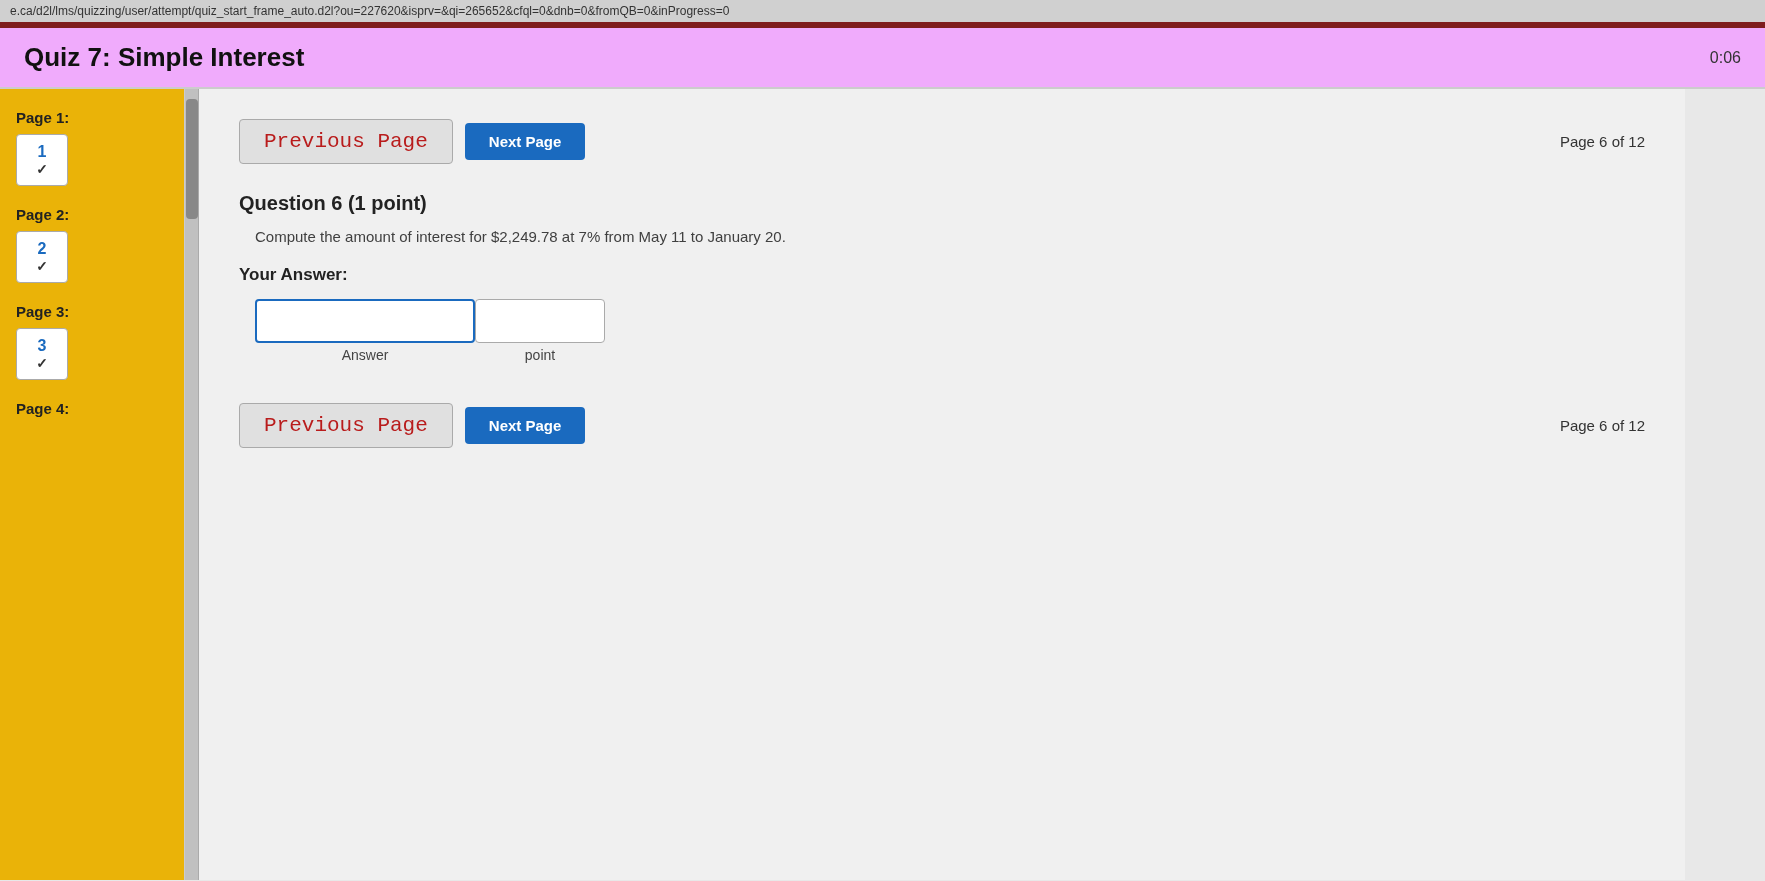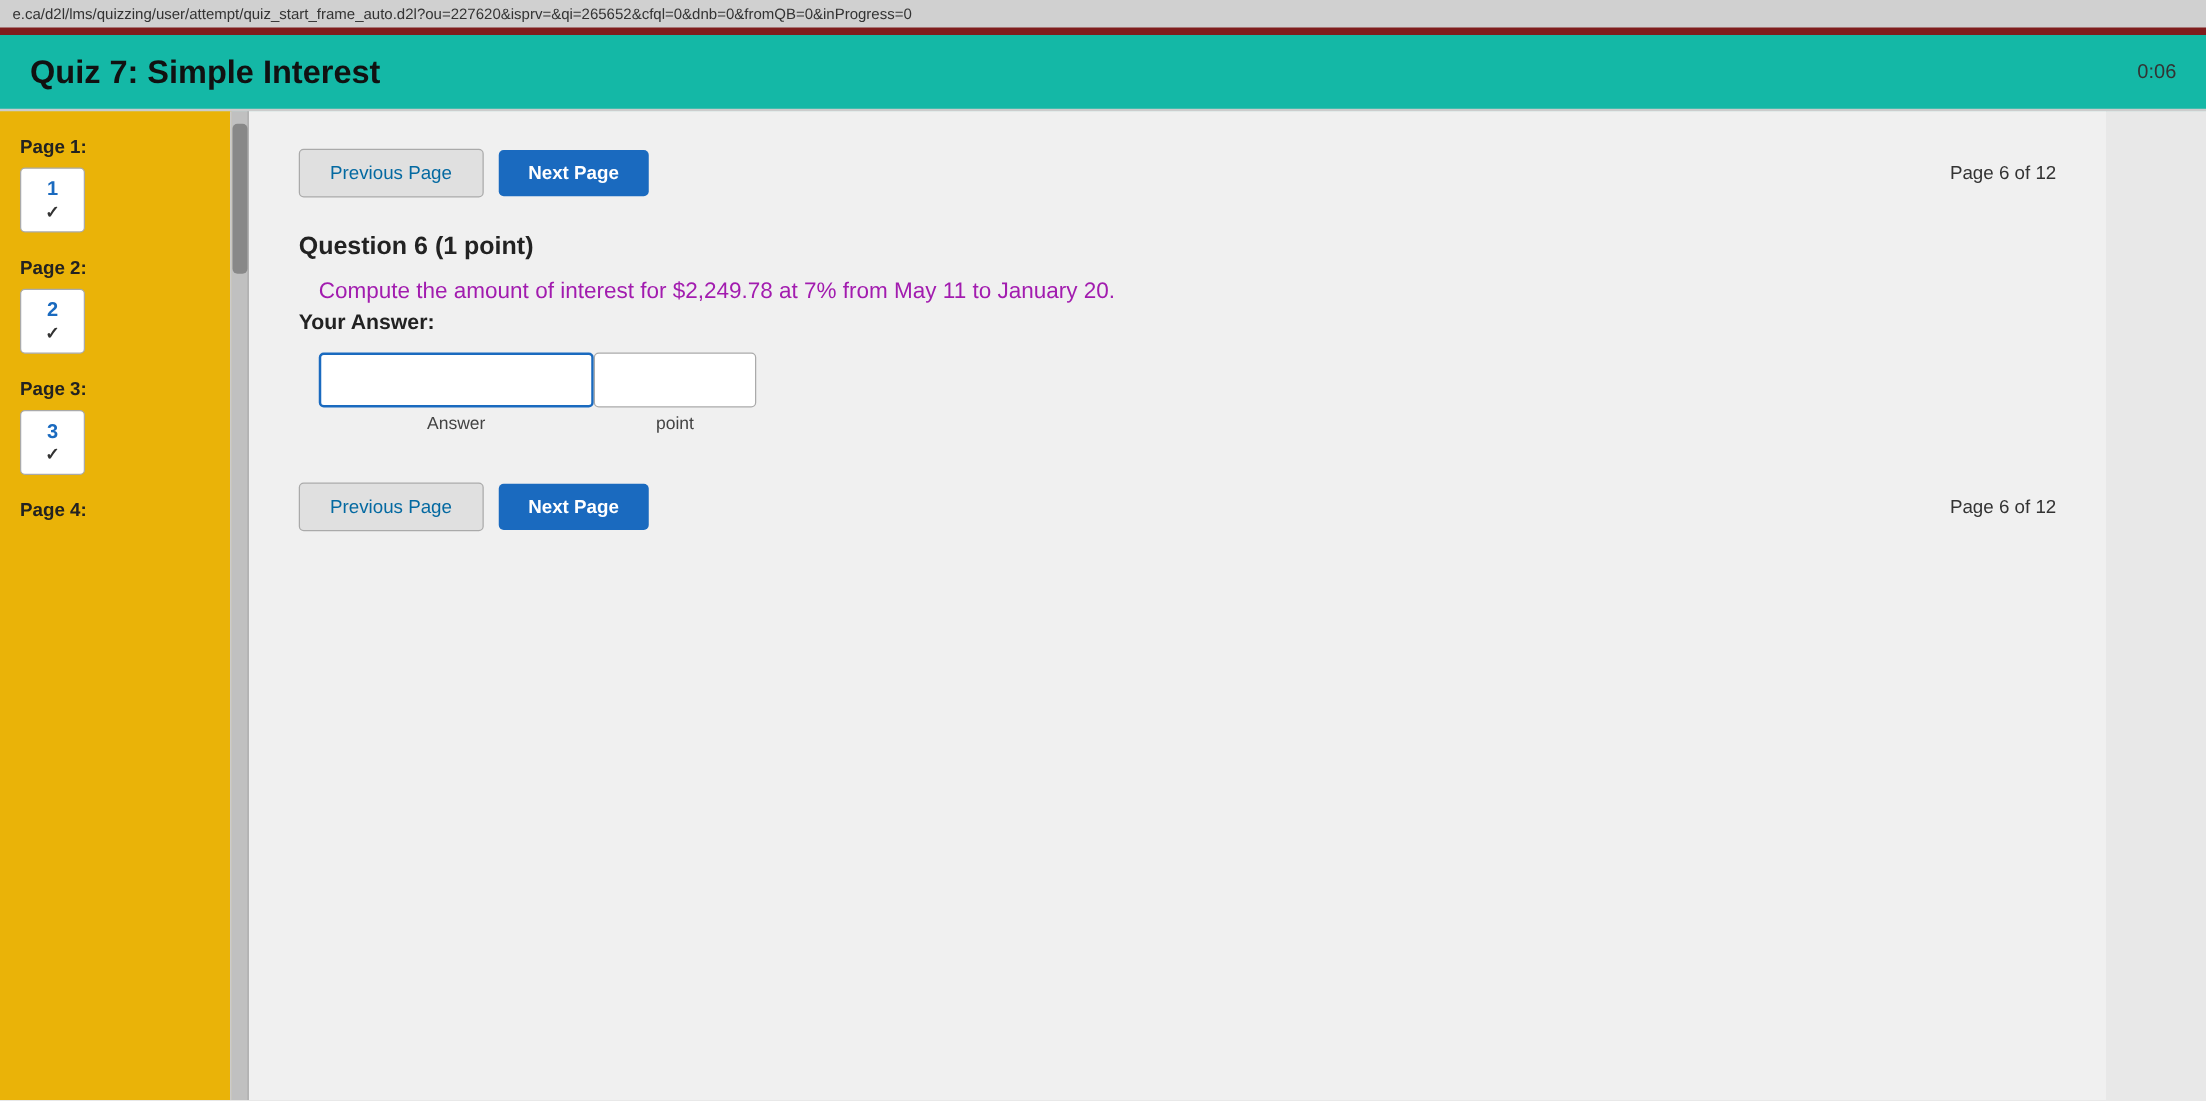--- a/index.html
+++ b/index.html
@@ -11,21 +11,21 @@
       color: #222;
     }
     .url-bar {
       background: #d0d0d0;
       padding: 4px 10px;
       font-size: 12px;
       color: #333;
       border-bottom: 6px solid #7f1d1d;
     }
     .header {
-      background: #14b8a6;
+      background: #f0abfc;
       border-bottom: 2px solid #ccc;
       padding: 14px 24px;
       display: flex;
       align-items: center;
       justify-content: space-between;
     }
     .header-title {
       font-size: 26px;
       font-weight: bold;
       color: #111;
@@ -100,23 +100,24 @@
       display: flex;
       align-items: center;
       gap: 12px;
       margin-bottom: 28px;
     }
     .btn-previous {
       background: #e0e0e0;
       border: 1px solid #aaa;
       border-radius: 4px;
       padding: 10px 24px;
-      font-size: 15px;
-      color: #0369a1;
+      font-size: 21px;
+      color: #b91c1c;
       cursor: pointer;
+      font-family: Liberation Mono, monospace;
     }
     .btn-next {
       background: #1a6abf;
       border: none;
       border-radius: 4px;
       padding: 10px 24px;
       font-size: 15px;
       color: #fff;
       cursor: pointer;
       font-weight: bold;
@@ -125,23 +126,23 @@
       margin-left: auto;
       font-size: 15px;
       color: #333;
     }
     .question-heading {
       font-size: 20px;
       font-weight: bold;
       margin-bottom: 13px;
     }
     .question-text {
-      font-size: 18px;
-      color: #a21caf;
-      margin-bottom: 5px;
+      font-size: 15px;
+      color: #404040;
+      margin-bottom: 20px;
       margin-left: 16px;
     }
     .your-answer-label {
       font-size: 17px;
       font-weight: bold;
       margin-bottom: 14px;
     }
     .answer-row {
       display: flex;
       align-items: flex-start;

